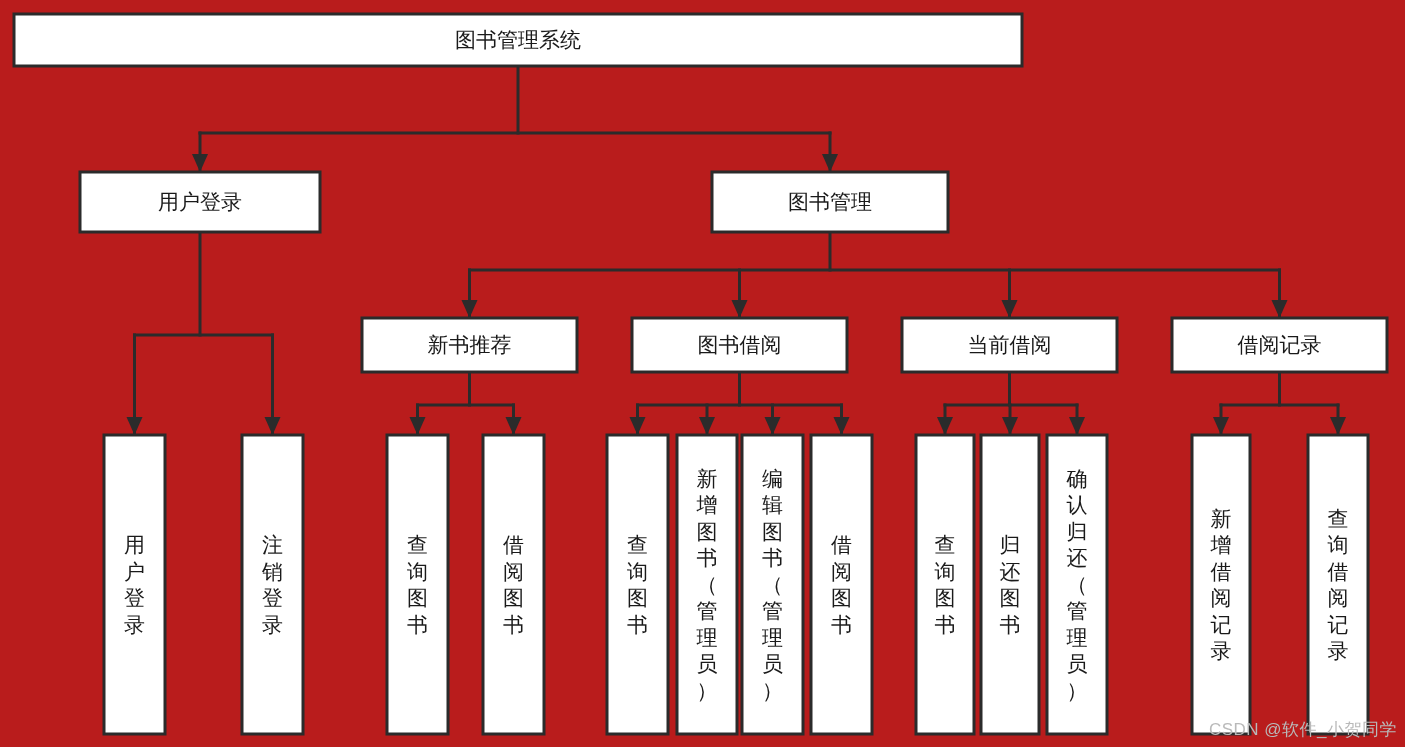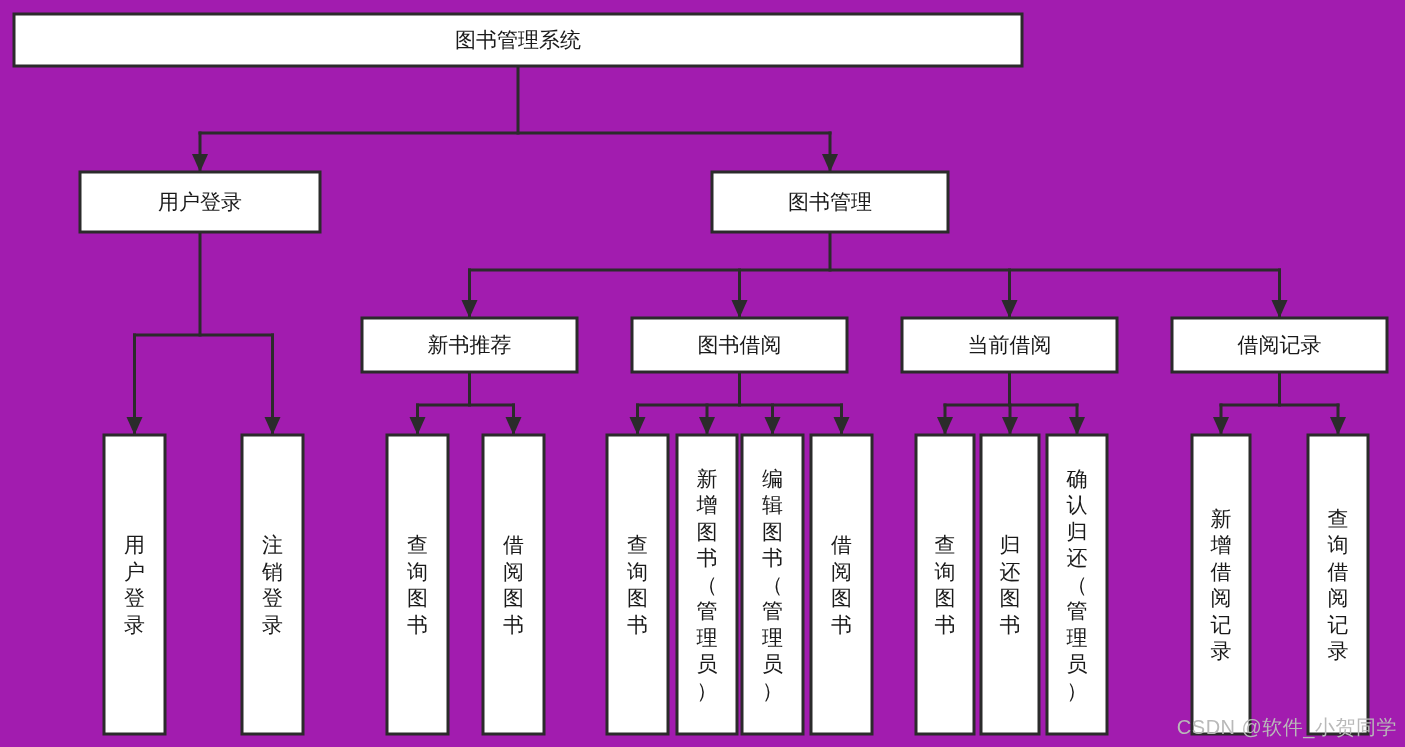--- a/index.html
+++ b/index.html
@@ -1,27 +1,27 @@
 <!DOCTYPE html>
 <html><head>
 <meta charset="utf-8">
 <style>
   html,body{margin:0;padding:0;background:#ffffff;}
   body{width:1405px;height:747px;overflow:hidden;
        font-family:"Liberation Sans","DejaVu Sans",sans-serif;}
-  #diagram-root{position:relative;width:1405px;height:747px;background:#a21caf;}
+  #diagram-root{position:relative;width:1405px;height:747px;background:#b91c1c;}
   svg#tree{position:absolute;left:0;top:0;width:1405px;height:747px;}
   .node-rect{fill:#ffffff;stroke:#2b2b2b;stroke-width:3;}
   .connector{stroke:#2b2b2b;stroke-width:3;fill:none;stroke-linecap:square;}
   .arrow-head{fill:#2b2b2b;stroke:none;}
   .node-label{font-family:"Liberation Sans","DejaVu Sans",sans-serif;
               fill:#1a1a1a;font-size:21px;dominant-baseline:middle;text-anchor:middle;}
   .node-label-vert{font-family:"Liberation Sans","DejaVu Sans",sans-serif;
               fill:#1a1a1a;font-size:21px;text-anchor:middle;}
-  .watermark{position:absolute;right:8px;bottom:6px;color:#b9b9b9;font-size:20px;
+  .watermark{position:absolute;right:8px;bottom:6px;color:#b9b9b9;font-size:17px;
              letter-spacing:.5px;font-family:"Liberation Sans","DejaVu Sans",sans-serif;
              white-space:nowrap;pointer-events:none;}
 </style>
 </head>
 <body>
 
 <div id="diagram-root">
   <svg id="tree" viewBox="0 0 1405 747">
     <g id="connectors">
         <line x1="518" y1="66" x2="518" y2="133" class="connector"></line>

